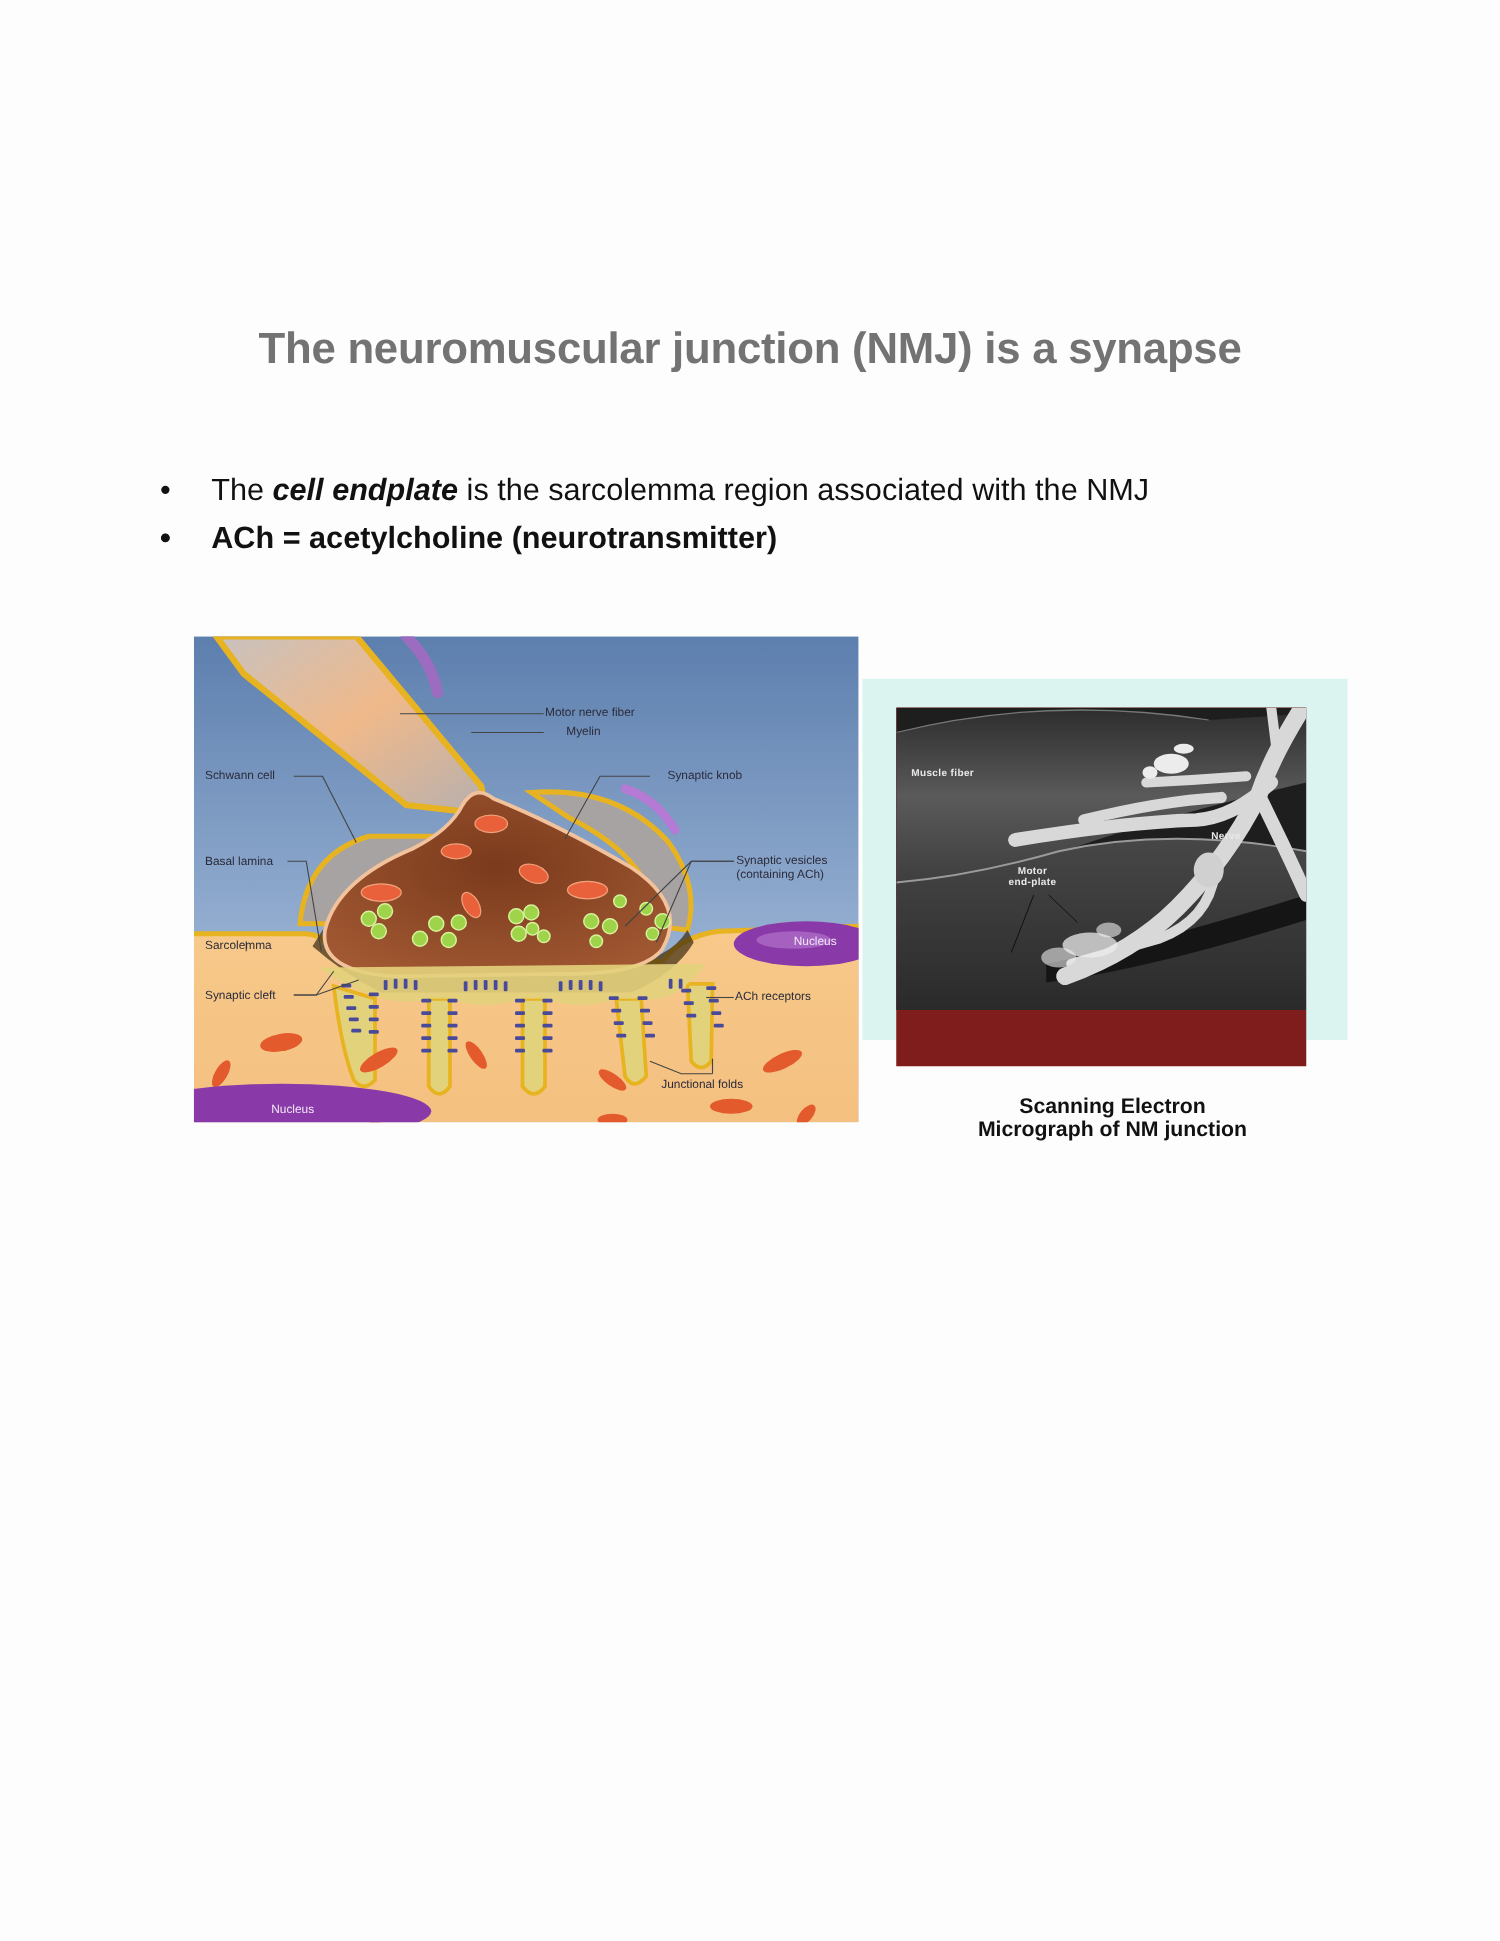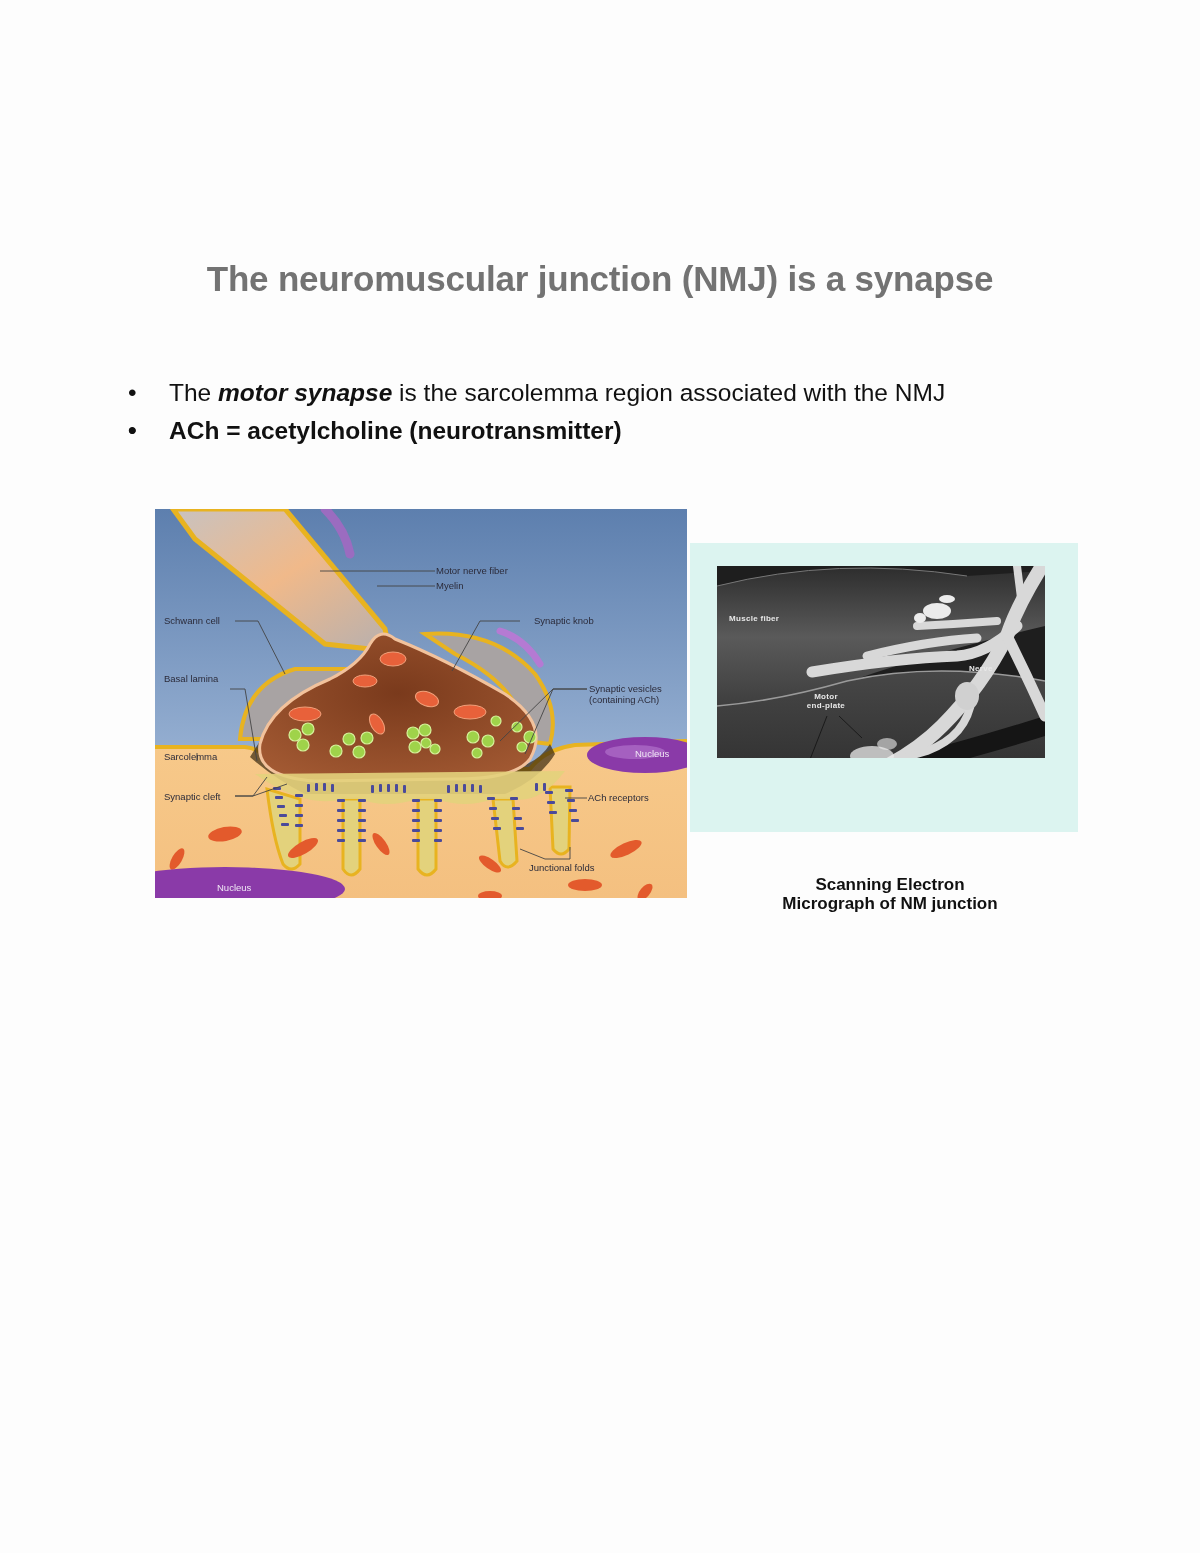--- a/index.html
+++ b/index.html
@@ -32,21 +32,21 @@
     position: absolute; font-size: 9.5px; color: #2b2b3a; white-space: nowrap;
     line-height: 11px;
   }
   .lbl.white { color: #f0e6f5; }
 
   .sem-frame {
     position: absolute; left: 690px; top: 543px; width: 388px; height: 289px;
     background: #dcf4f0;
   }
   .sem-photo {
-    position: absolute; left: 27px; top: 23px; width: 328px; height: 192px;
+    position: absolute; left: 27px; top: 23px; width: 328px; height: 287px;
     background: #7f1d1d; overflow: hidden;
   }
   .sem-lbl {
     position: absolute; font-size: 8px; color: #e8e8e8; font-weight: bold;
     white-space: nowrap; letter-spacing: 0.3px; text-align: center; line-height: 9px;
   }
   .sem-caption {
     position: absolute; left: 740px; width: 300px; top: 839px; text-align: center;
     font-size: 17px; font-weight: bold; color: #111; line-height: 19px; margin-top: 36px;
   }
@@ -55,21 +55,21 @@
 </head>
 <body>
 
 <div class="title">
   <div>The neuromuscular junction (NMJ) is a synapse</div>
 </div>
 
 <ul class="bullets">
   <li>
     <span class="dot">•</span>
-    <span>The </span><em>motor synapse</em><span> is the sarcolemma region associated with the NMJ</span>
+    <span>The </span><em>cell endplate</em><span> is the sarcolemma region associated with the NMJ</span>
   </li>
   <li>
     <span class="dot">•</span>
   </li>
   <li class="bold">
     <span class="dot">•</span>
     <span>ACh = acetylcholine (neurotransmitter)</span>
   </li>
 </ul>
 
@@ -241,24 +241,24 @@
       <polyline points="432,180 398,180 370,245"></polyline>
       <line x1="42" y1="244" x2="42" y2="252"></line>
       <polyline points="80,287 98,287 112,268"></polyline>
       <polyline points="80,287 98,287 132,275"></polyline>
       <line x1="410" y1="289" x2="432" y2="289"></line>
       <polyline points="365,340 390,350 415,350"></polyline>
       <polyline points="415,338 415,350"></polyline>
     </g>
   </svg>
   <div class="lbl" style="left:281px; top:56px;">Motor nerve fiber</div>
-  <div class="lbl" style="left:281px; top:71px;">Myelin</div>
+  <div class="lbl" style="left:298px; top:71px;">Myelin</div>
   <div class="lbl" style="left:9px; top:106px;">Schwann cell</div>
   <div class="lbl" style="left:379px; top:106px;">Synaptic knob</div>
-  <div class="lbl" style="left:9px; top:164px;">Basal lamina</div>
+  <div class="lbl" style="left:9px; top:175px;">Basal lamina</div>
   <div class="lbl" style="left:434px; top:174px;">
     <div>Synaptic vesicles</div>
     <div>(containing ACh)</div>
   </div>
   <div class="lbl" style="left:9px; top:242px;">Sarcolemma</div>
   <div class="lbl white" style="left:480px; top:239px;">Nucleus</div>
   <div class="lbl" style="left:9px; top:282px;">Synaptic cleft</div>
   <div class="lbl" style="left:433px; top:283px;">ACh receptors</div>
   <div class="lbl" style="left:374px; top:353px;">Junctional folds</div>
   <div class="lbl white" style="left:62px; top:373px;">Nucleus</div>

